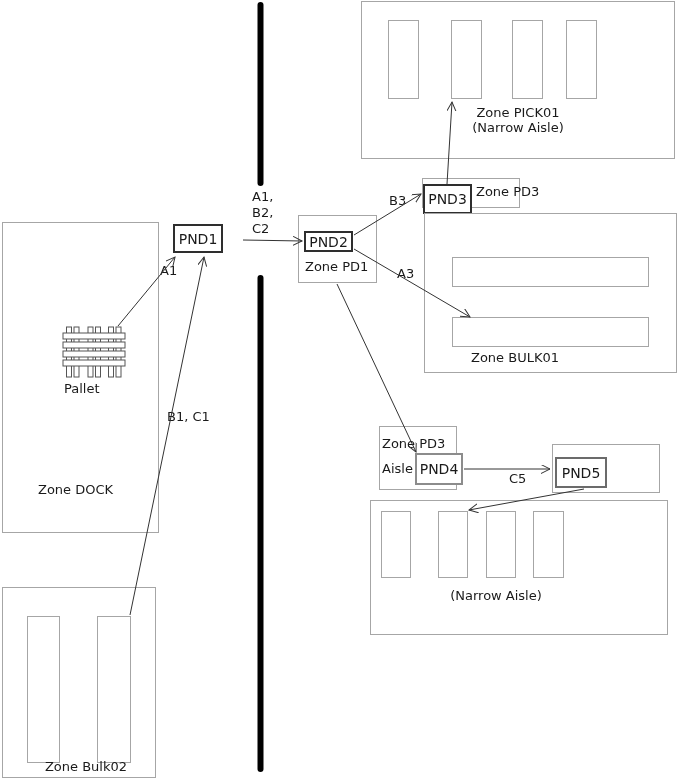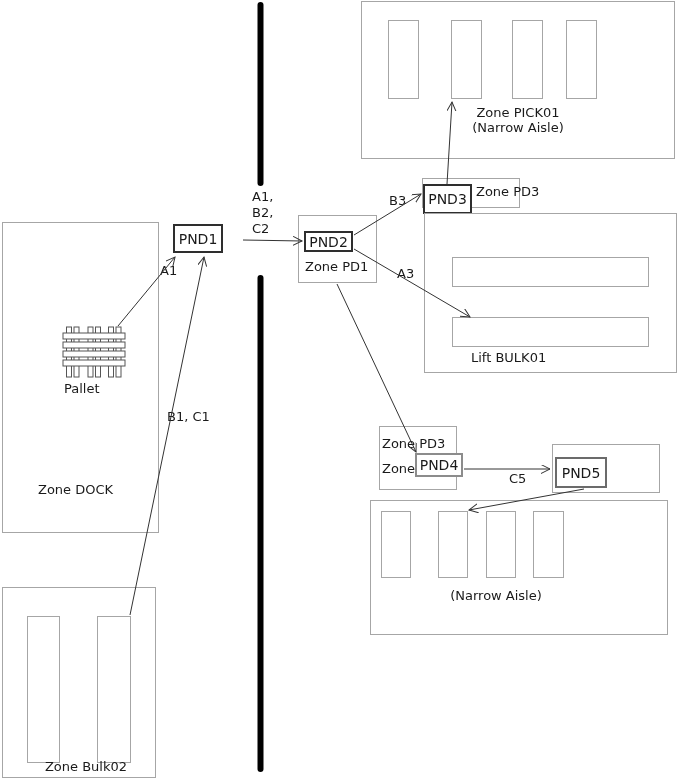--- a/index.html
+++ b/index.html
@@ -68,26 +68,26 @@
     <span>PND1</span>
   </div>
 
   <div class="abs zone" style="left:2px;top:222px;width:157px;height:311px;"></div>
   <div class="abs lbl" style="left:38px;top:483px;">Zone DOCK</div>
   <div class="abs lbl" style="left:64px;top:382px;">Pallet</div>
 
   <div class="abs zone" style="left:424px;top:213px;width:253px;height:160px;"></div>
   <div class="abs rack" style="left:452px;top:257px;width:197px;height:30px;"></div>
   <div class="abs rack" style="left:452px;top:317px;width:197px;height:30px;"></div>
-  <div class="abs lbl" style="left:471px;top:351px;">Lift BULK01</div>
+  <div class="abs lbl" style="left:471px;top:351px;">Zone BULK01</div>
 
   <div class="abs zone" style="left:379px;top:426px;width:78px;height:64px;"></div>
   <div class="abs lbl" style="left:382px;top:437px;">Zone PD3</div>
-  <div class="abs lbl" style="left:382px;top:462px;">Zone</div>
-  <div class="abs node gray" style="left:415px;top:453px;width:48px;height:24px;">
+  <div class="abs lbl" style="left:382px;top:462px;">Aisle</div>
+  <div class="abs node gray" style="left:415px;top:453px;width:48px;height:32px;">
     <span>PND4</span>
   </div>
 
   <div class="abs zone" style="left:552px;top:444px;width:108px;height:49px;"></div>
   <div class="abs node mid" style="left:555px;top:457px;width:52px;height:31px;">
     <span>PND5</span>
   </div>
 
   <div class="abs zone" style="left:370px;top:500px;width:298px;height:135px;"></div>
   <div class="abs rack" style="left:381px;top:511px;width:30px;height:67px;"></div>

